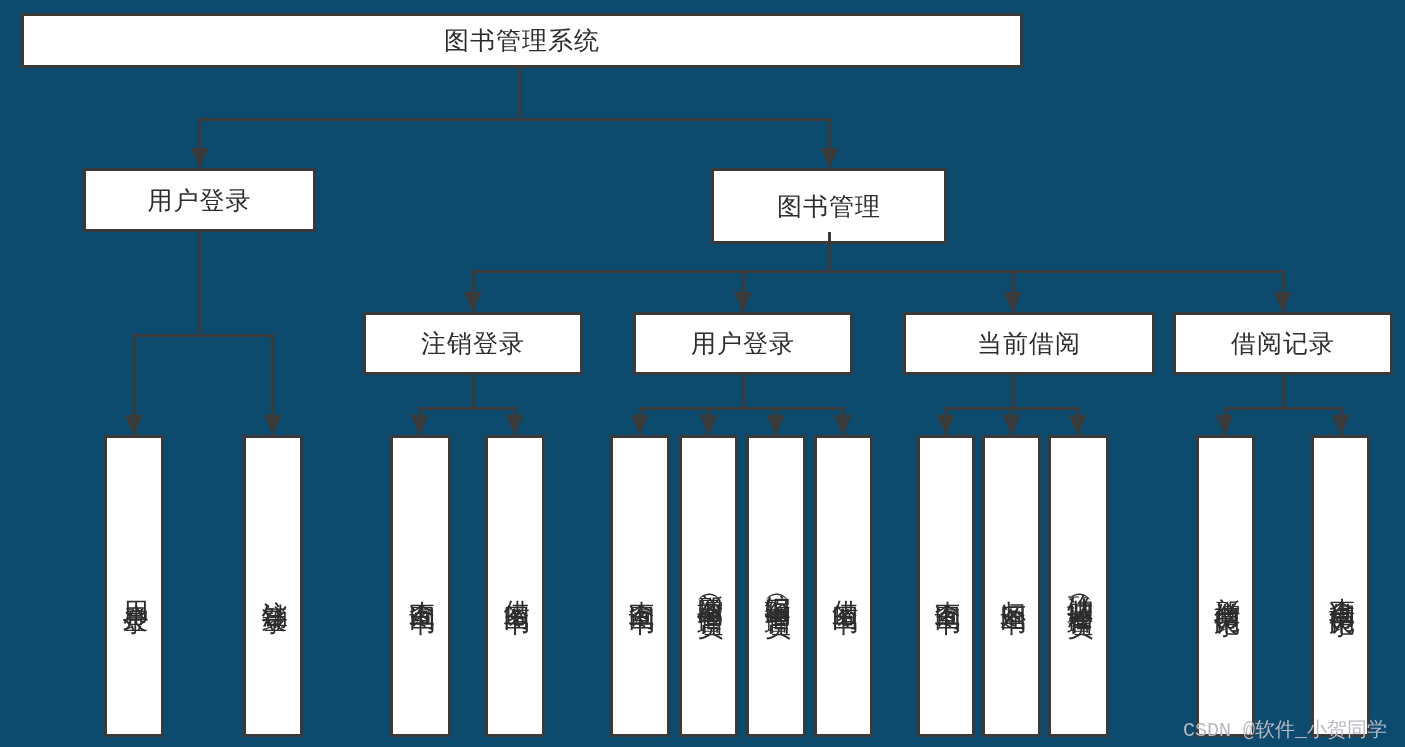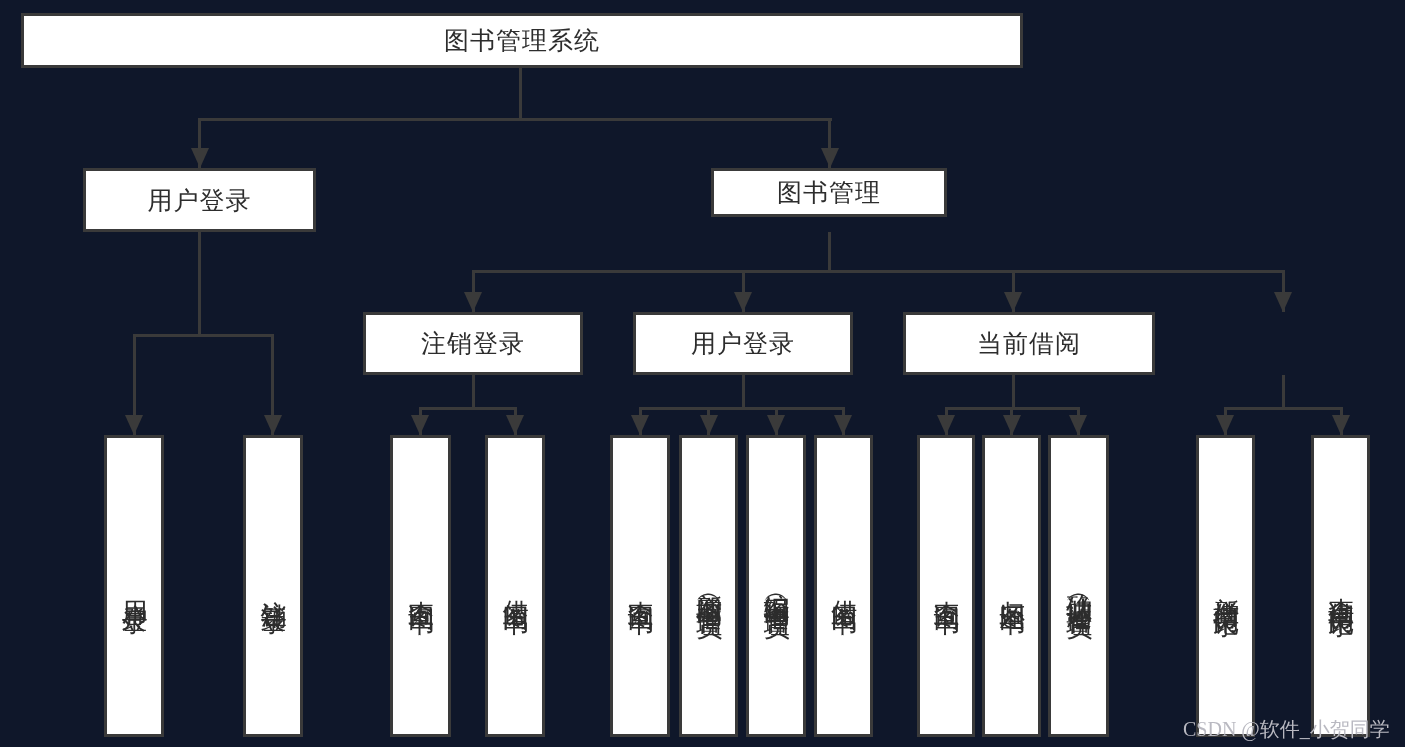--- a/index.html
+++ b/index.html
@@ -1,21 +1,21 @@
 <!DOCTYPE html>
 <html><head>
 <meta charset="utf-8">
 <style>
   html, body { margin: 0; padding: 0; background: #ffffff; }
   #canvas {
     position: relative;
     width: 1405px;
     height: 747px;
-    background: #0f172a;
-    font-family: Liberation Serif, serif;
+    background: #0c4a6e;
+    font-family: Liberation Mono, monospace;
     overflow: hidden;
   }
   .box {
     position: absolute;
     background: #ffffff;
     border: 3px solid #3a3a3a;
     box-sizing: border-box;
     display: flex;
     align-items: center;
     justify-content: center;
@@ -64,36 +64,39 @@
 <div id="canvas">
 
   <div class="box h" style="left:21px; top:13px; width:1002px; height:55px;">
     <span>图书管理系统</span>
   </div>
 
   <div class="box h" style="left:83px; top:168px; width:233px; height:64px;">
     <span>用户登录</span>
   </div>
 
-  <div class="box h" style="left:711px; top:168px; width:236px; height:49px;">
+  <div class="box h" style="left:711px; top:168px; width:236px; height:76px;">
     <span>图书管理</span>
   </div>
 
   <div class="box h" style="left:363px; top:312px; width:220px; height:63px;">
     <span>注销登录</span>
   </div>
 
   <div class="box h" style="left:633px; top:312px; width:220px; height:63px;">
     <span>用户登录</span>
   </div>
 
   <div class="box h" style="left:903px; top:312px; width:252px; height:63px;">
     <span>当前借阅</span>
   </div>
 
+  <div class="box h" style="left:1173px; top:312px; width:220px; height:63px;">
+    <span>借阅记录</span>
+  </div>
 
   <div class="box leaf" style="left:104px; top:435px; width:60px; height:302px;">
     <span>用户登录</span>
   </div>
   <div class="box leaf" style="left:243px; top:435px; width:60px; height:302px;">
     <span>注销登录</span>
   </div>
   <div class="box leaf" style="left:390px; top:435px; width:61px; height:302px;">
     <span>查询图书</span>
   </div>

